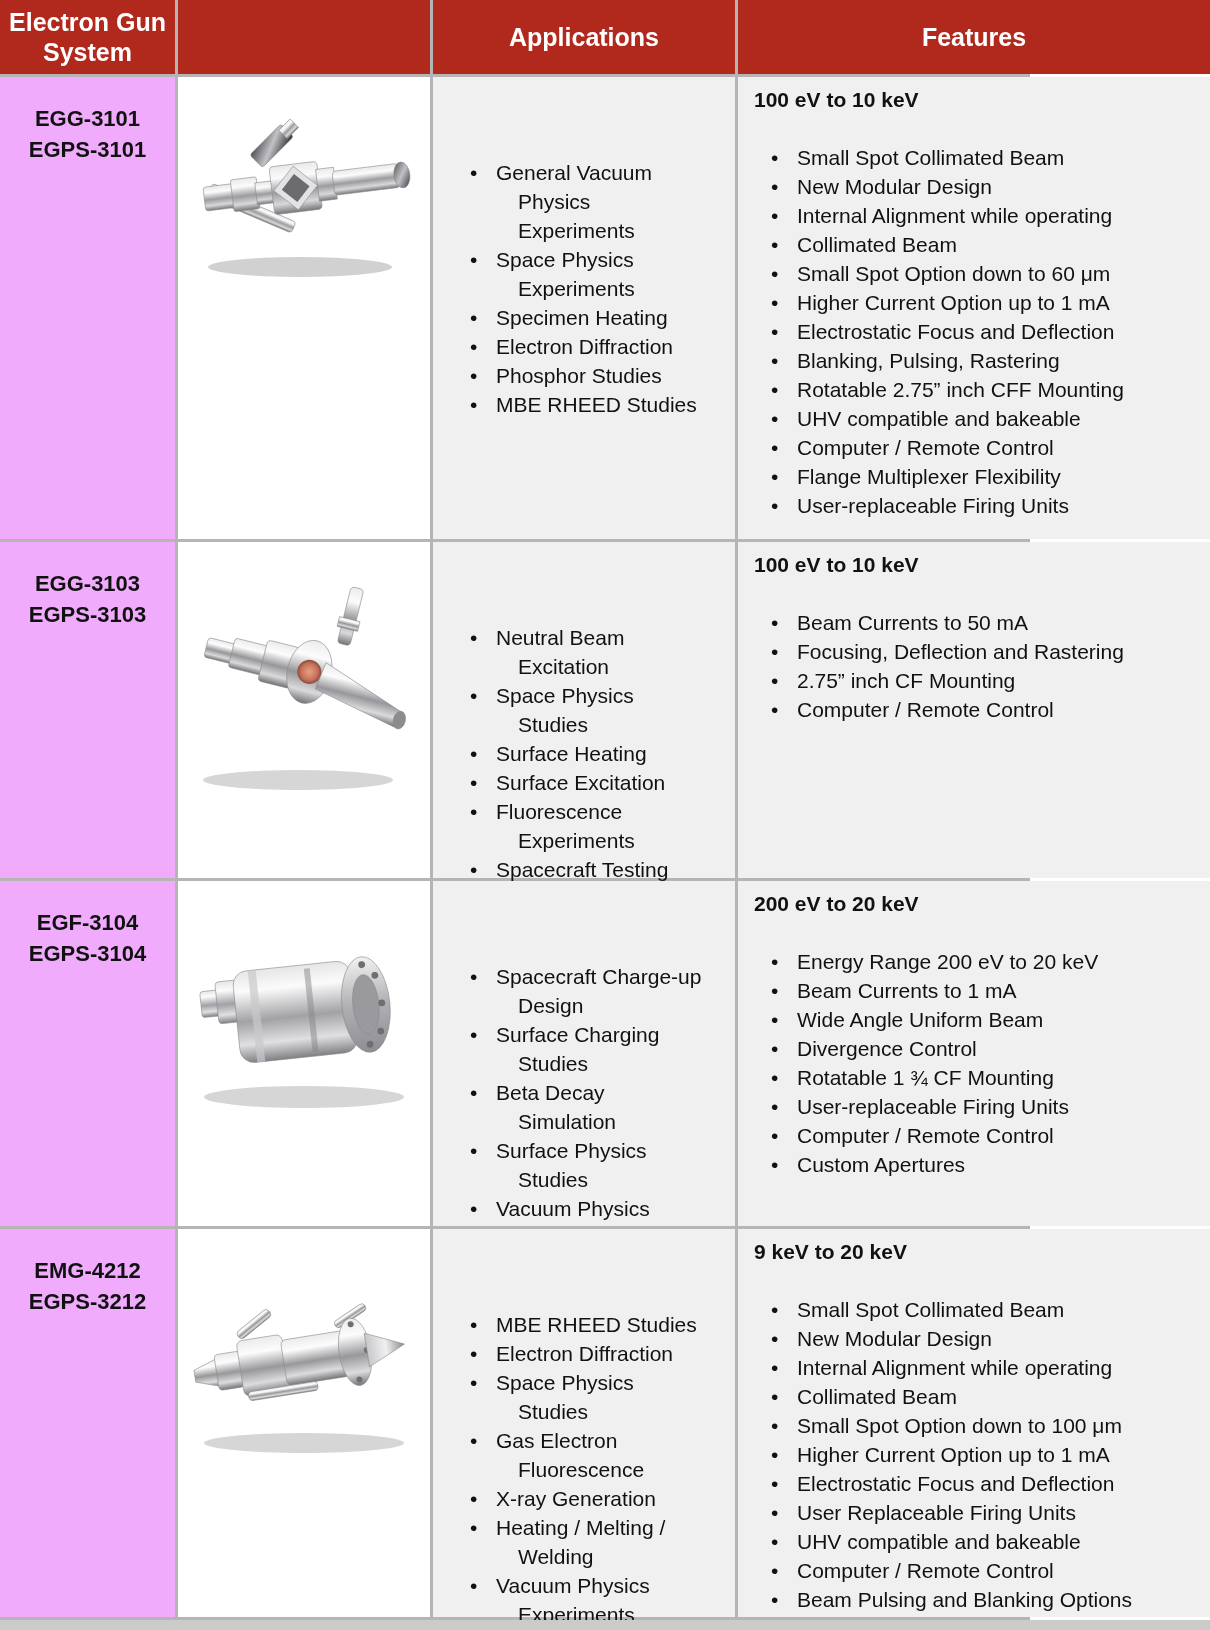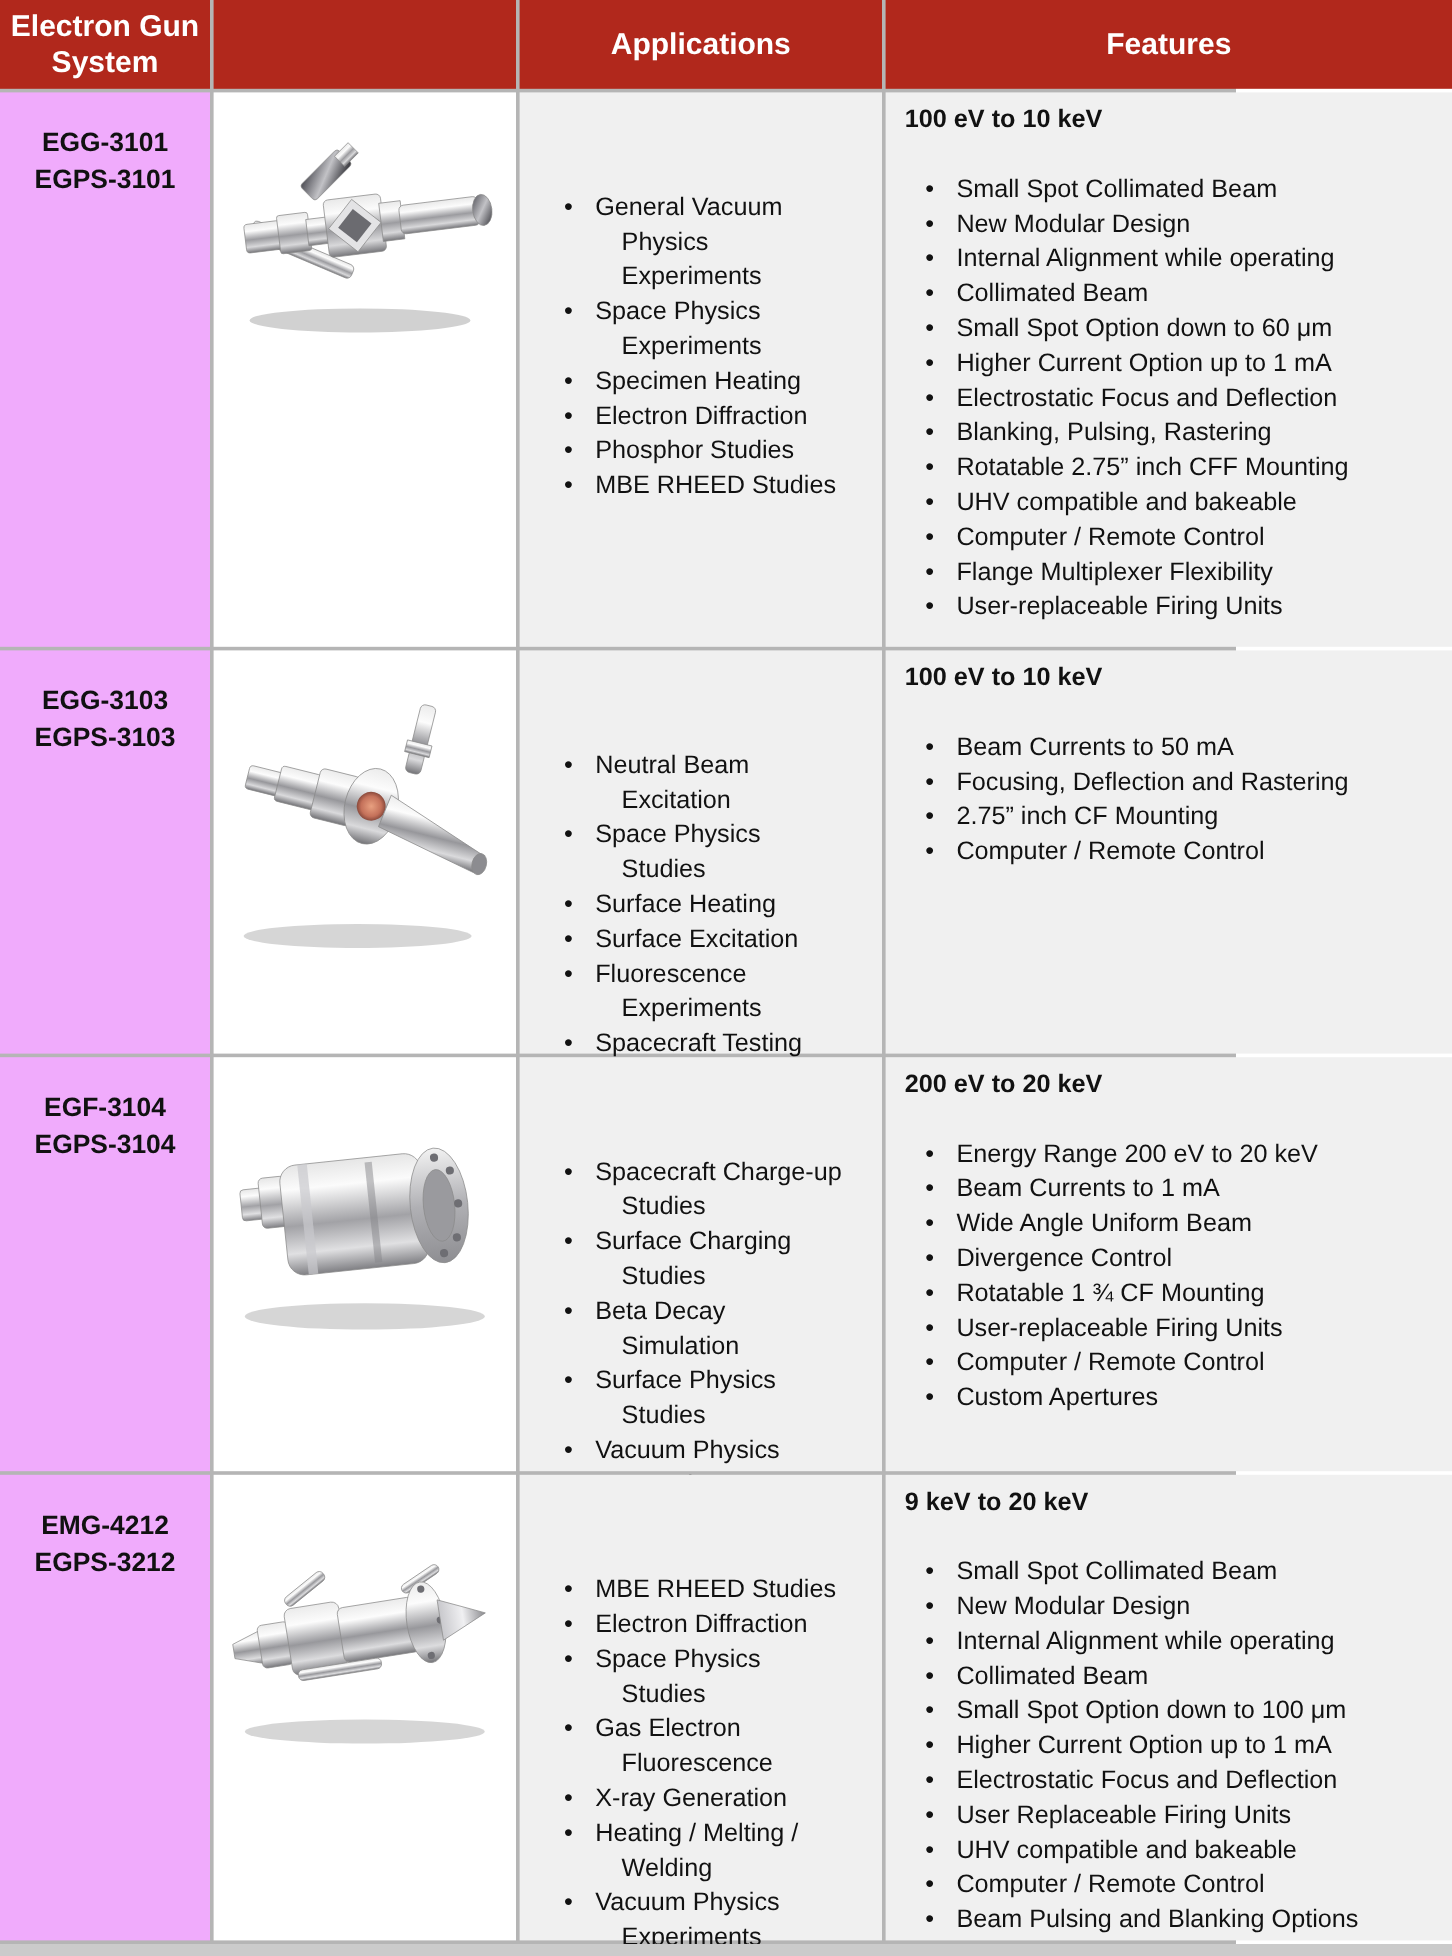--- a/index.html
+++ b/index.html
@@ -225,21 +225,21 @@
         <circle cx="190" cy="74" r="3.4" fill="#6e6e73"></circle>
         <circle cx="194" cy="102" r="3.4" fill="#6e6e73"></circle>
         <circle cx="190" cy="130" r="3.4" fill="#6e6e73"></circle>
         <circle cx="178" cy="142" r="3.4" fill="#6e6e73"></circle>
       </g>
     </svg>
   </div>
   <div class="apps">
     <ul class="blist">
         <li>Spacecraft Charge-up
-Studies</li>
+Design</li>
         <li>Surface Charging Studies</li>
         <li>Beta Decay Simulation</li>
         <li>Surface Physics Studies</li>
         <li>Vacuum Physics
 Experiments</li>
       </ul>
   </div>
   <div class="feat">
     <div class="range">200 eV to 20 keV</div>
     <ul class="blist">

